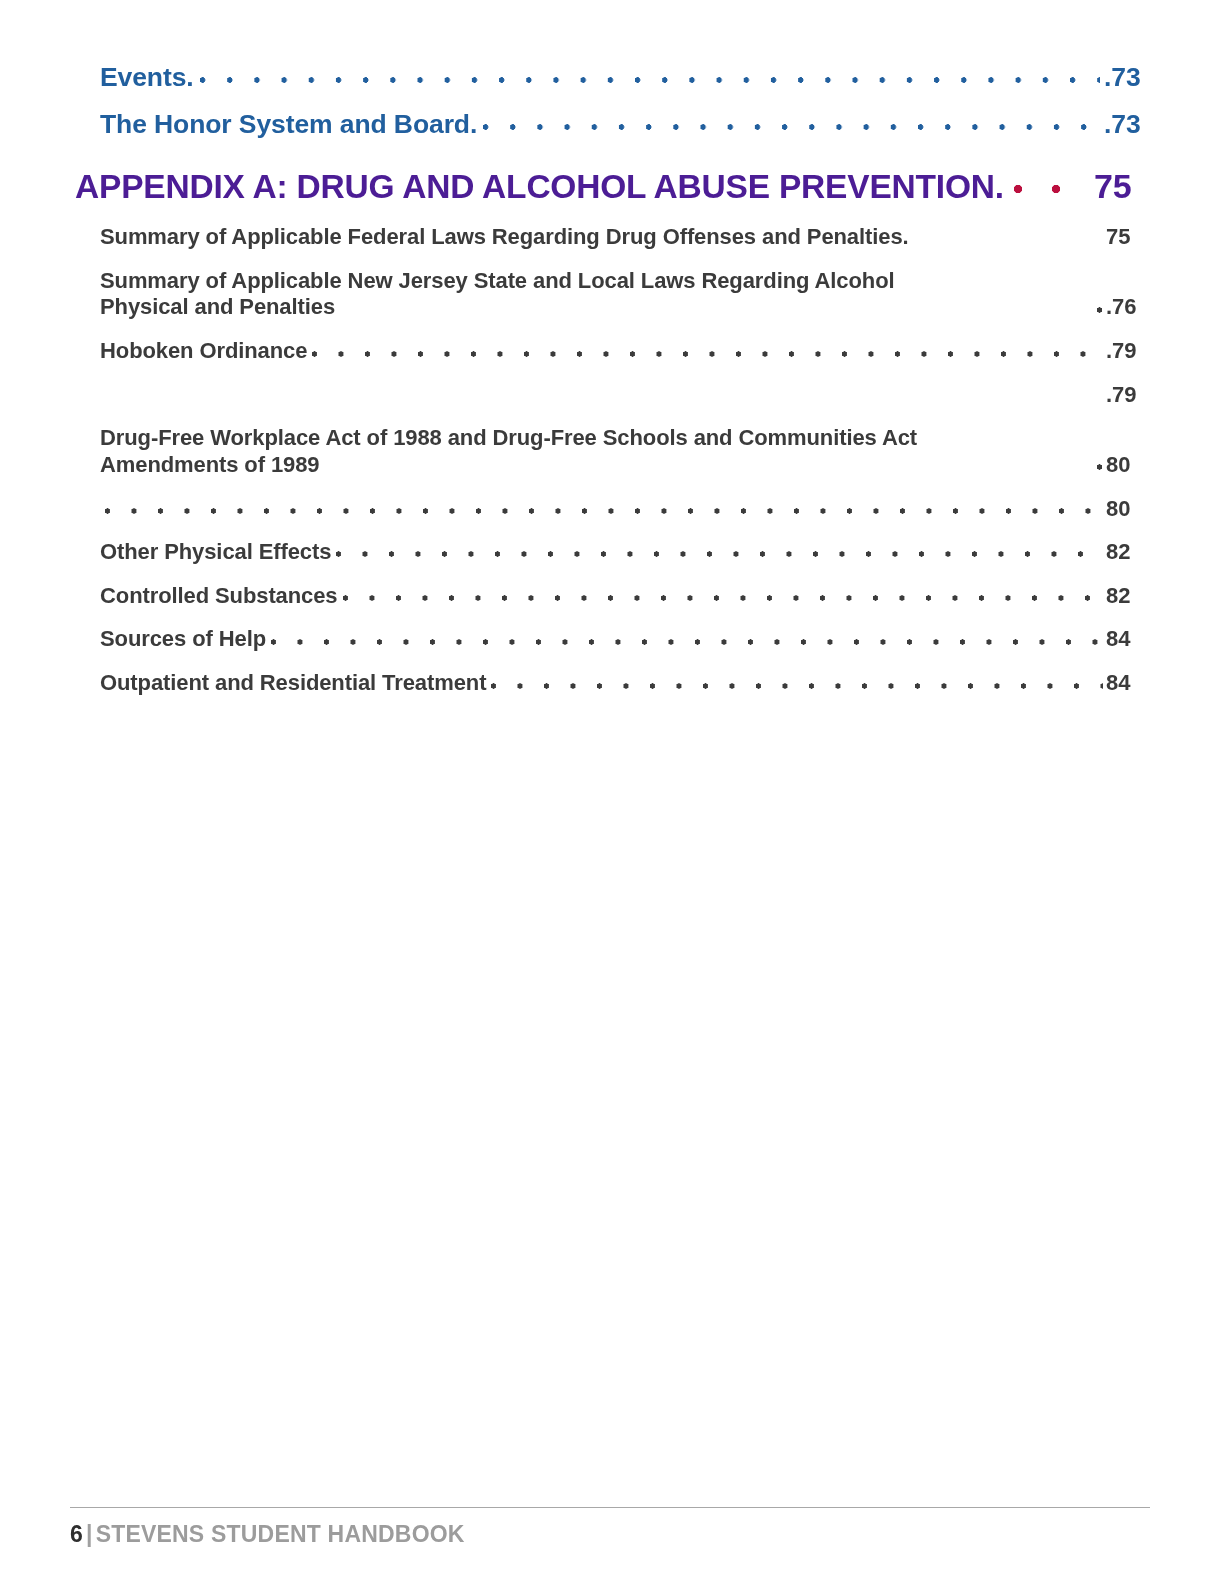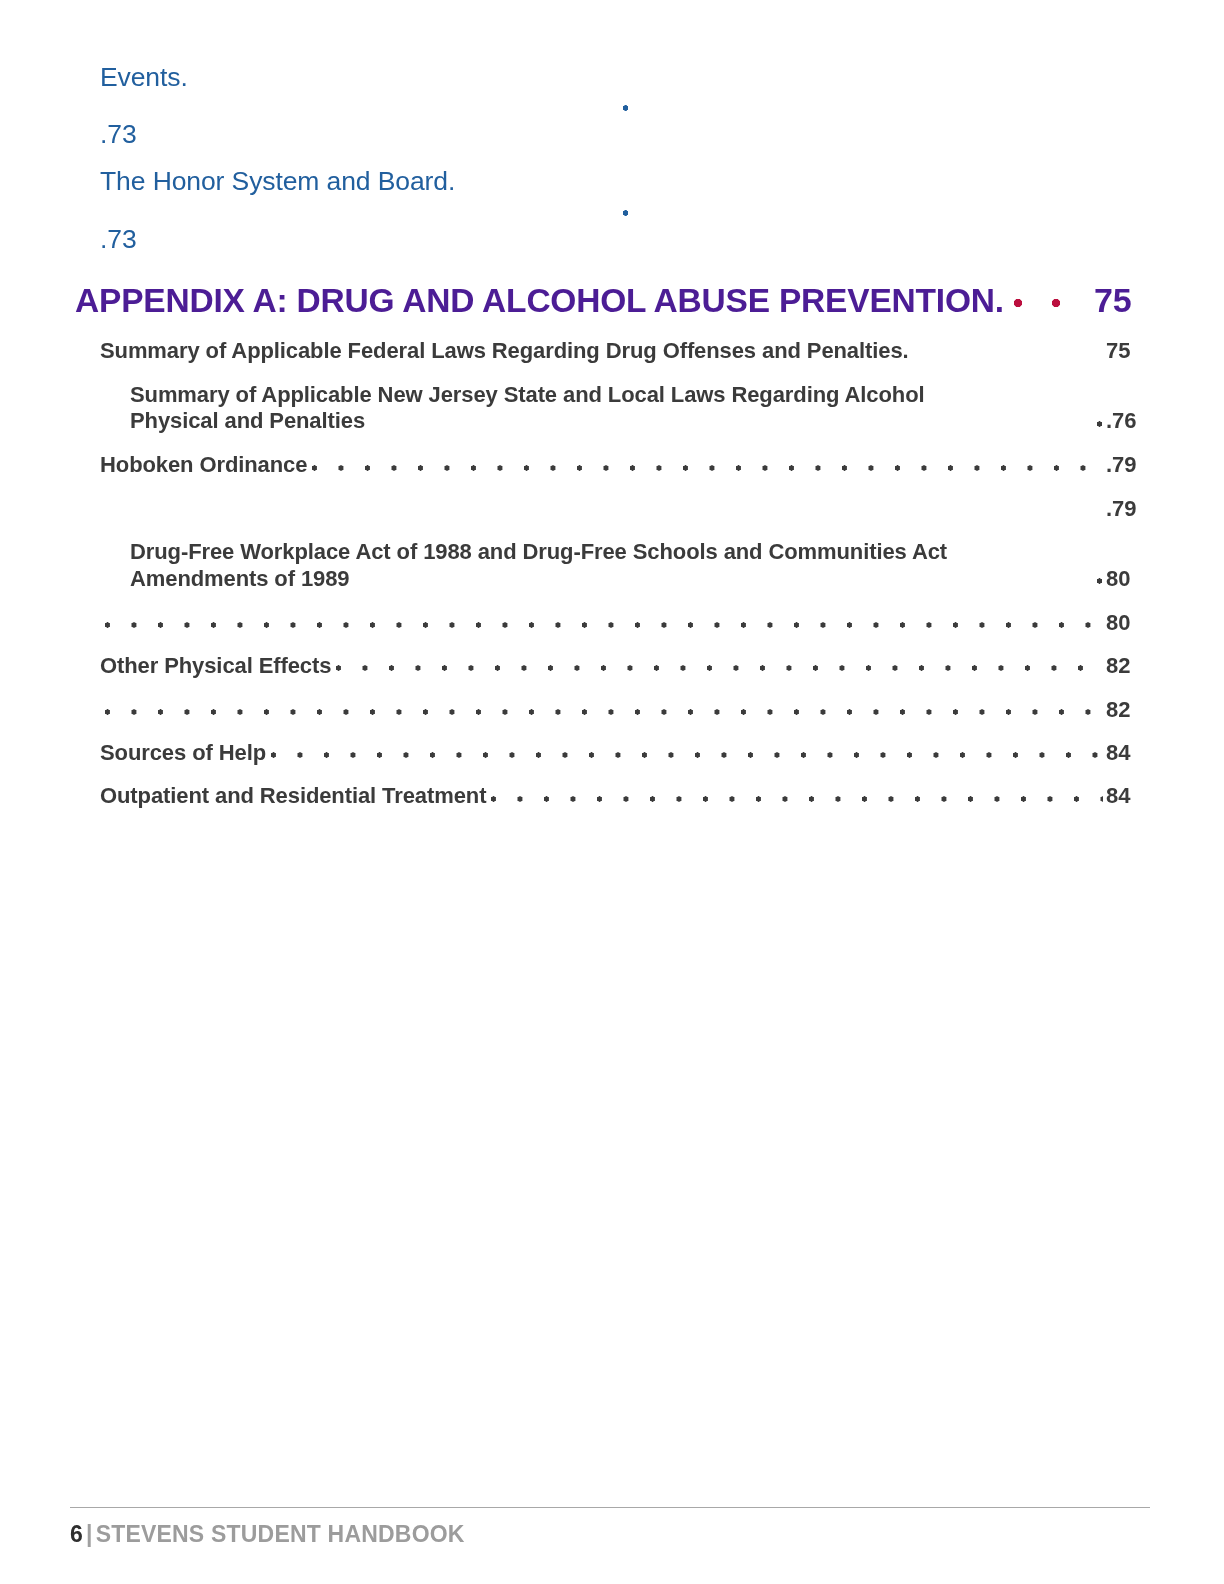--- a/index.html
+++ b/index.html
@@ -61,26 +61,25 @@
   .page-num {
     flex: 0 0 auto;
     text-align: left;
     white-space: nowrap;
   }
 
   
   .lvl-blue {
     color: #215f9e;
     font-size: 26.5px;
-    font-weight: 400;
+    font-weight: 700;
     font-stretch: condensed;
     letter-spacing: -0.1px;
     margin-bottom: 16px;
     padding-left: 30px;
-    flex-direction: column;
   }
   .lvl-blue .entry-title { line-height: 1.18; }
   .lvl-blue .leader {
     height: 26px;
     background-image: radial-gradient(circle at 2.6px 50%, #215f9e 0 2.6px, transparent 2.9px);
     background-size: 27.2px 100%;
     background-position: left center;
     background-repeat: repeat-x;
     margin: 0 4px 0 6px;
     position: relative;
@@ -132,21 +131,21 @@
     background-size: 26.5px 100%;
     background-position: left center;
     background-repeat: repeat-x;
     margin: 0 3px 0 5px;
     position: relative;
     top: 2px;
   }
   .lvl-sub .page-num { min-width: 44px; }
 
   
-  .wrapped .entry-title { width: 100%; margin-left: 30px; }
+  .wrapped .entry-title { width: 100%; }
   .wrap-row {
     display: flex;
     align-items: baseline;
     width: 100%;
   }
 
   
   .footer-rule {
     position: absolute;
     left: 70px;
@@ -223,20 +222,21 @@
       <div class="toc-entry lvl-sub">
         <span class="leader"></span>
         <span class="page-num">80</span>
       </div>
       <div class="toc-entry lvl-sub">
         <span class="entry-title">Other Physical Effects</span>
         <span class="leader"></span>
         <span class="page-num">82</span>
       </div>
       <div class="toc-entry lvl-sub">
+        <span class="entry-title">Controlled Substances</span>
         <span class="leader"></span>
         <span class="page-num">82</span>
       </div>
       <div class="toc-entry lvl-sub">
         <span class="entry-title">Sources of Help</span>
         <span class="leader"></span>
         <span class="page-num">84</span>
       </div>
       <div class="toc-entry lvl-sub">
         <span class="entry-title">Outpatient and Residential Treatment</span>

